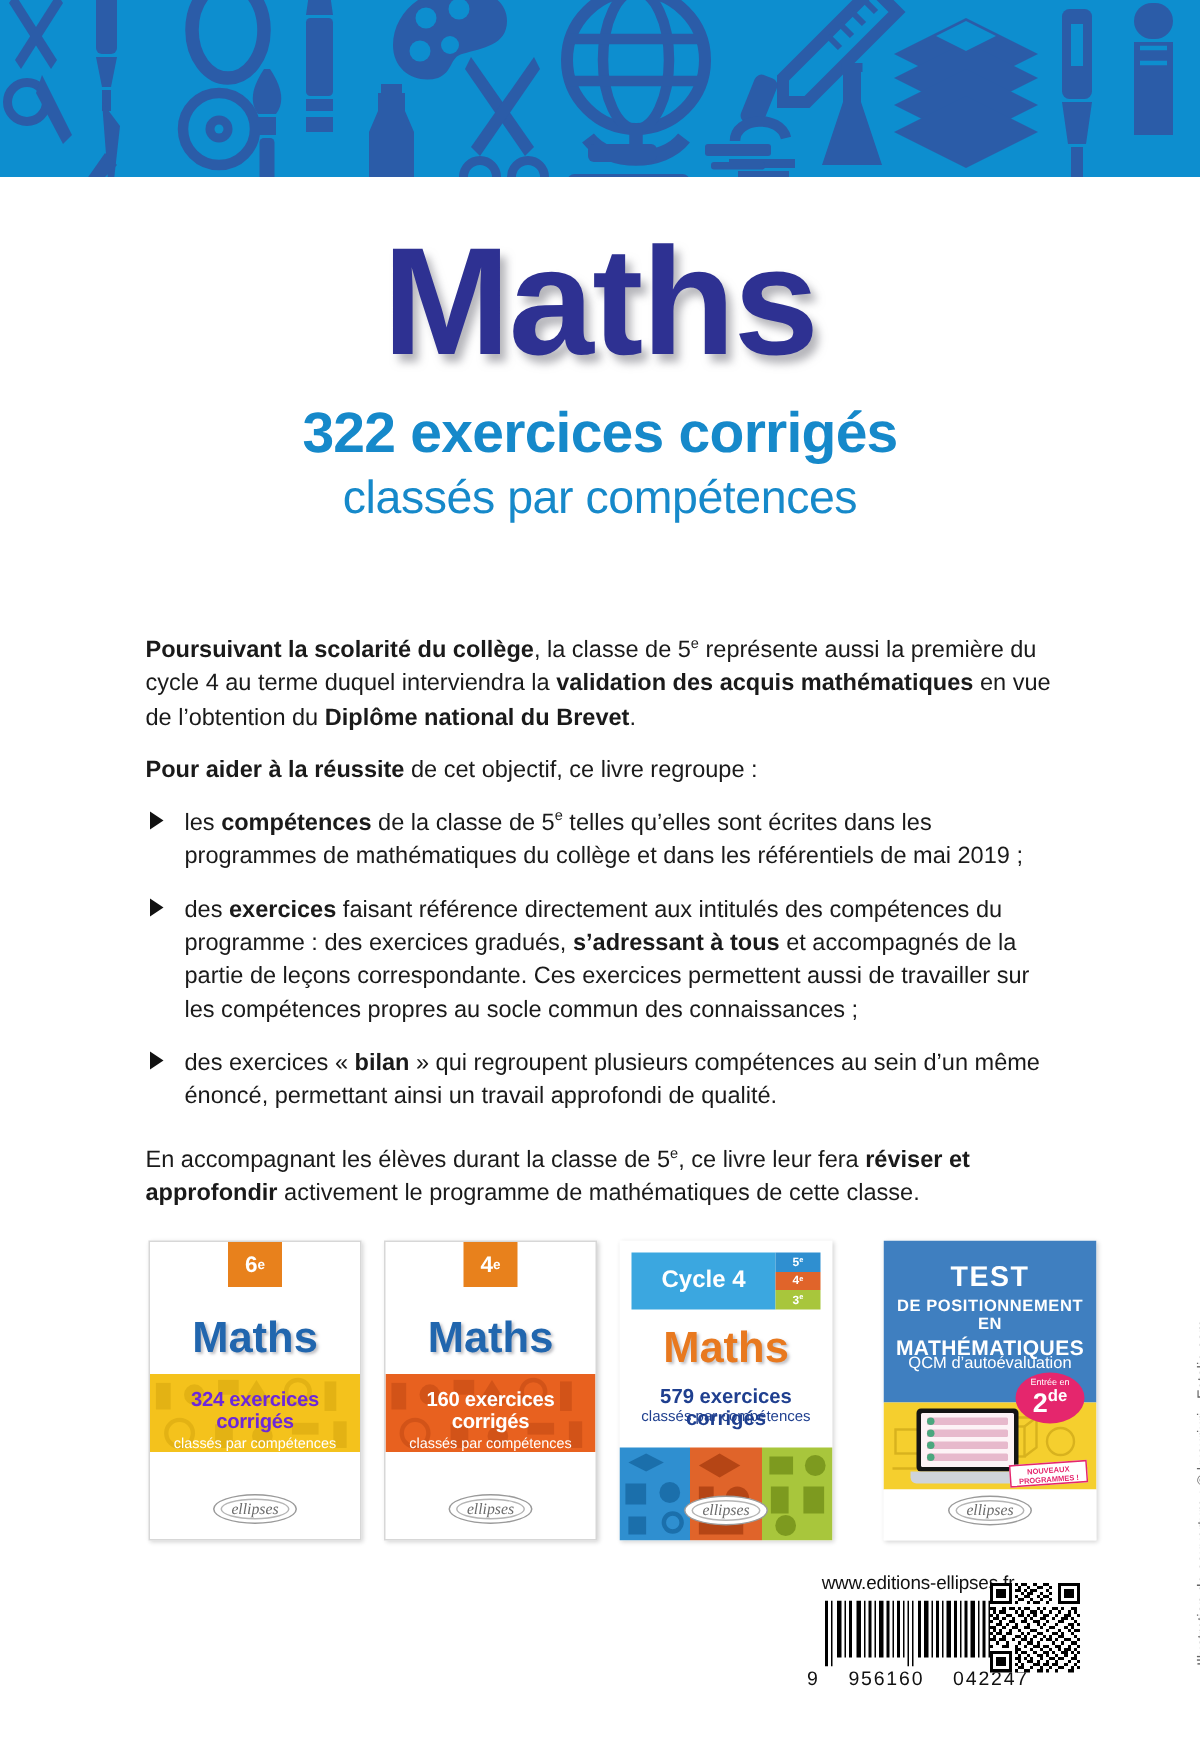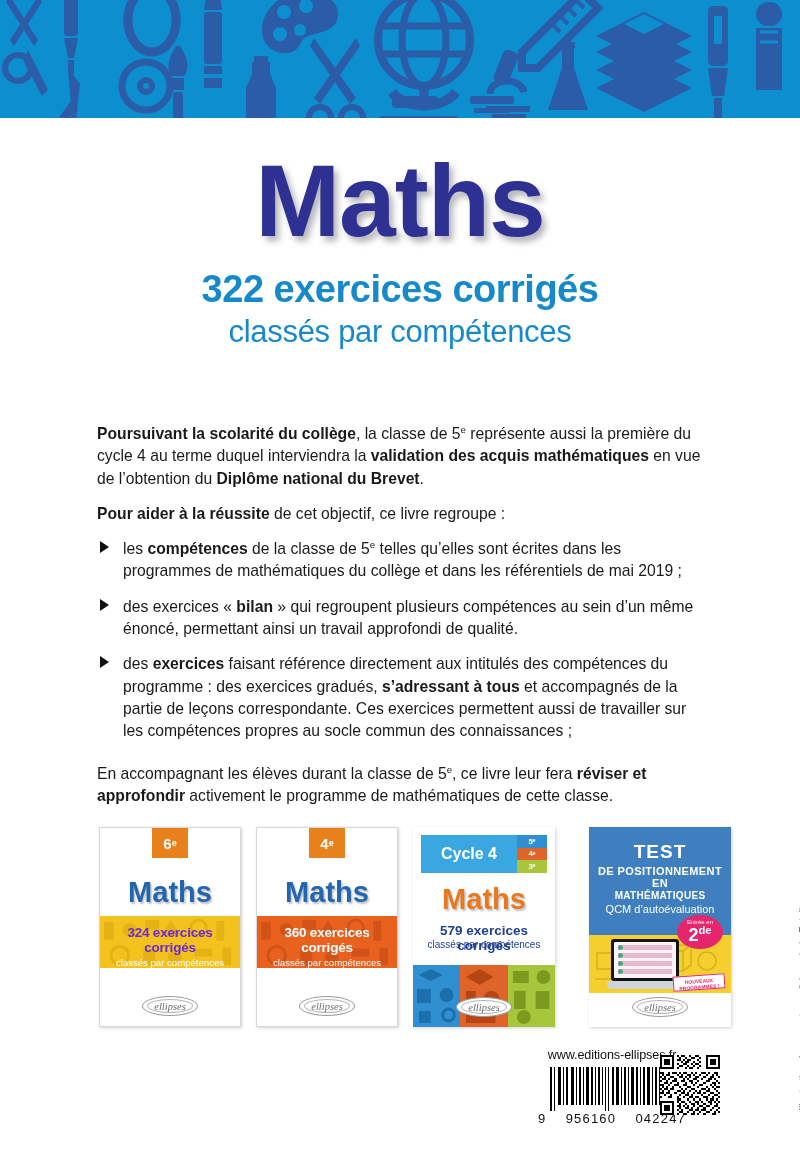--- a/index.html
+++ b/index.html
@@ -133,21 +133,21 @@
   .s-orange { background: #e0642a; }
   .s-green { background: #a8c63c; }
 
   
   .t4-top { position: absolute; left:0; right:0; top:0; height: 108px; background: #3f7fc0; }
   .t4-mid { position: absolute; left:0; right:0; top:108px; height: 58px; background: #f5cf2e; }
   .t4-bot { position: absolute; left:0; right:0; top:166px; bottom:0; background: #ffffff; }
   .t4-title { position:absolute; left:0; right:0; top:14px; text-align:center; color:#fff; font-weight:bold;}
   .t4-title .l1 { font-size: 19px; letter-spacing: 1px; }
   .t4-title .l2 { font-size: 11px; letter-spacing: 0.4px; margin-top: 2px;}
-  .t4-title .l3 { font-size: 10px; letter-spacing: 0.3px; margin-top: 1px;}
+  .t4-title .l3 { font-size: 14px; letter-spacing: 0.3px; margin-top: 1px;}
   .t4-qcm { position:absolute; left:0; right:0; top:76px; text-align:center; color:#fff; font-size: 11px; }
   .t4-badge {
     position: absolute; right: 8px; top: 88px; width: 46px; height: 34px;
     background: #e5266d; border-radius: 50%; color:#fff;
     display:flex; flex-direction: column; align-items:center; justify-content:center;
   }
   .t4-badge .a { font-size: 6px; }
   .t4-badge .b { font-size: 18px; font-weight: bold; }
   .t4-laptop { position:absolute; left: 18px; top: 112px; width: 76px; height: 56px; }
   .lp-screen { position:absolute; left:4px; top:0; width:68px; height:42px; background:#141414; border-radius:3px; }
@@ -326,25 +326,25 @@
       <b>Pour aider à la réussite</b><span> de cet objectif, ce livre regroupe :</span>
     </div>
 
     <div class="bullets">
       <div class="bullet">
         <span class="arrow"></span>
         <span>les </span><b>compétences</b><span> de la classe de 5</span><sup>e</sup><span> telles qu’elles sont écrites dans les programmes de mathématiques du collège et dans les référentiels de mai 2019 ;</span>
       </div>
       <div class="bullet">
         <span class="arrow"></span>
-        <span>des exercices « </span><b>bilan</b><span> » qui regroupent plusieurs compétences au sein d’un même énoncé, permettant ainsi un travail approfondi de qualité.</span>
+        <span>des </span><b>exercices</b><span> faisant référence directement aux intitulés des compétences du programme : des exercices gradués, </span><b>s’adressant à tous</b><span> et accompagnés de la partie de leçons correspondante. Ces exercices permettent aussi de travailler sur les compétences propres au socle commun des connaissances ;</span>
       </div>
       <div class="bullet">
         <span class="arrow"></span>
-        <span>des </span><b>exercices</b><span> faisant référence directement aux intitulés des compétences du programme : des exercices gradués, </span><b>s’adressant à tous</b><span> et accompagnés de la partie de leçons correspondante. Ces exercices permettent aussi de travailler sur les compétences propres au socle commun des connaissances ;</span>
+        <span>des exercices « </span><b>bilan</b><span> » qui regroupent plusieurs compétences au sein d’un même énoncé, permettant ainsi un travail approfondi de qualité.</span>
       </div>
     </div>
 
     <div class="para">
       <span>En accompagnant les élèves durant la classe de 5</span><sup>e</sup><span>, ce livre leur fera </span><b>réviser et approfondir</b><span> activement le programme de mathématiques de cette classe.</span>
     </div>
   </div>
 
   <div class="thumbs">
 
@@ -395,21 +395,21 @@
               <path d="M72 4 l10 16 h-20z"></path>
             <circle cx="100" cy="12" r="8" fill="none" stroke="#9c3208" stroke-width="3"></circle>
             <rect x="118" y="5" width="8" height="20"></rect>
             <circle cx="20" cy="40" r="9" fill="none" stroke="#9c3208" stroke-width="3"></circle>
             <rect x="44" y="34" width="12" height="16"></rect>
               <circle cx="76" cy="42" r="7"></circle>
             <rect x="96" y="33" width="18" height="8"></rect>
               <rect x="124" y="32" width="9" height="18"></rect>
           </g>
         </svg>
-        <div class="b1">360 exercices corrigés</div>
+        <div class="b1">160 exercices corrigés</div>
         <div class="b2">classés par compétences</div>
       </div>
       <div class="ellipses-logo">
         <div class="ov"></div>
         <div class="ov2"></div>
         <div class="tx">ellipses</div>
       </div>
     </div>
 
     <div class="thumb t3">

